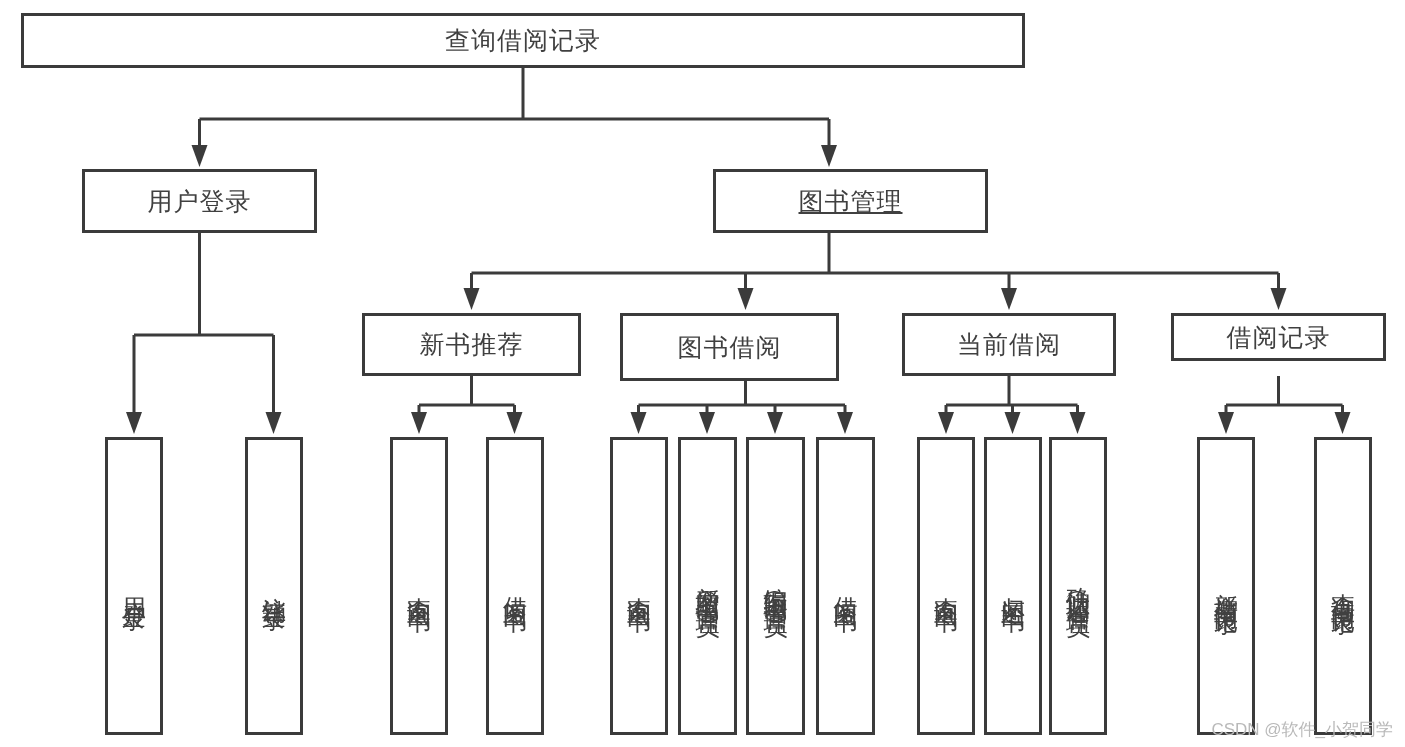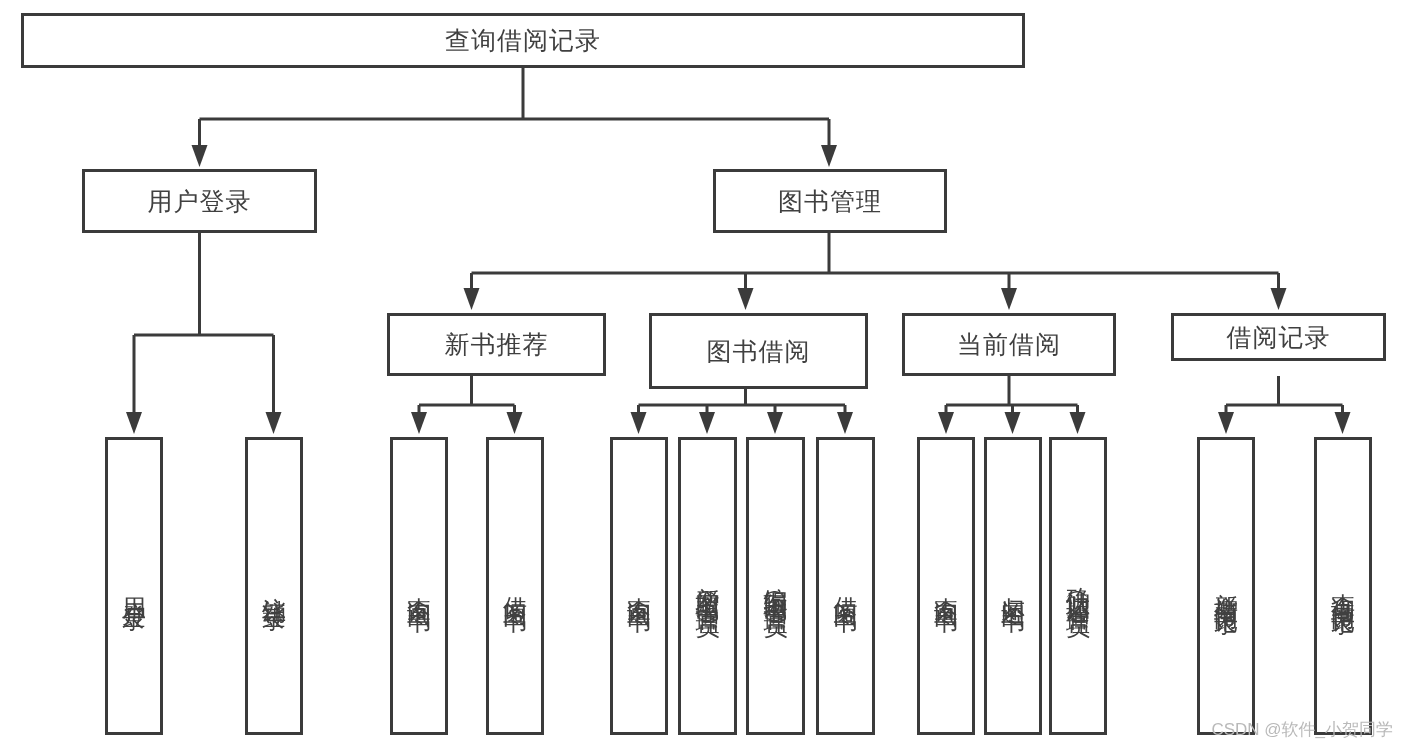--- a/index.html
+++ b/index.html
@@ -92,28 +92,28 @@
     </g>
   </svg>
 
   <div class="box h" style="left:21px;top:13px;width:1004px;height:55px;">
     <span>查询借阅记录</span>
   </div>
 
   <div class="box h" style="left:82px;top:169px;width:235px;height:64px;">
     <span>用户登录</span>
   </div>
-  <div class="box h" style="left:713px;top:169px;width:234px;height:64px;">
+  <div class="box h" style="left:713px;top:169px;width:275px;height:64px;text-decoration:underline;">
     <span>图书管理</span>
   </div>
 
-  <div class="box h" style="left:362px;top:313px;width:219px;height:63px;margin-left:25px;">
+  <div class="box h" style="left:362px;top:313px;width:219px;height:63px;">
     <span>新书推荐</span>
   </div>
-  <div class="box h" style="left:649px;top:313px;width:219px;height:76px;">
+  <div class="box h" style="left:620px;top:313px;width:219px;height:68px;">
     <span>图书借阅</span>
   </div>
   <div class="box h" style="left:902px;top:313px;width:214px;height:63px;">
     <span>当前借阅</span>
   </div>
   <div class="box h" style="left:1171px;top:313px;width:215px;height:48px;">
     <span>借阅记录</span>
   </div>
 
   <div class="box v" style="left:105px;top:437px;width:58px;height:298px;">

